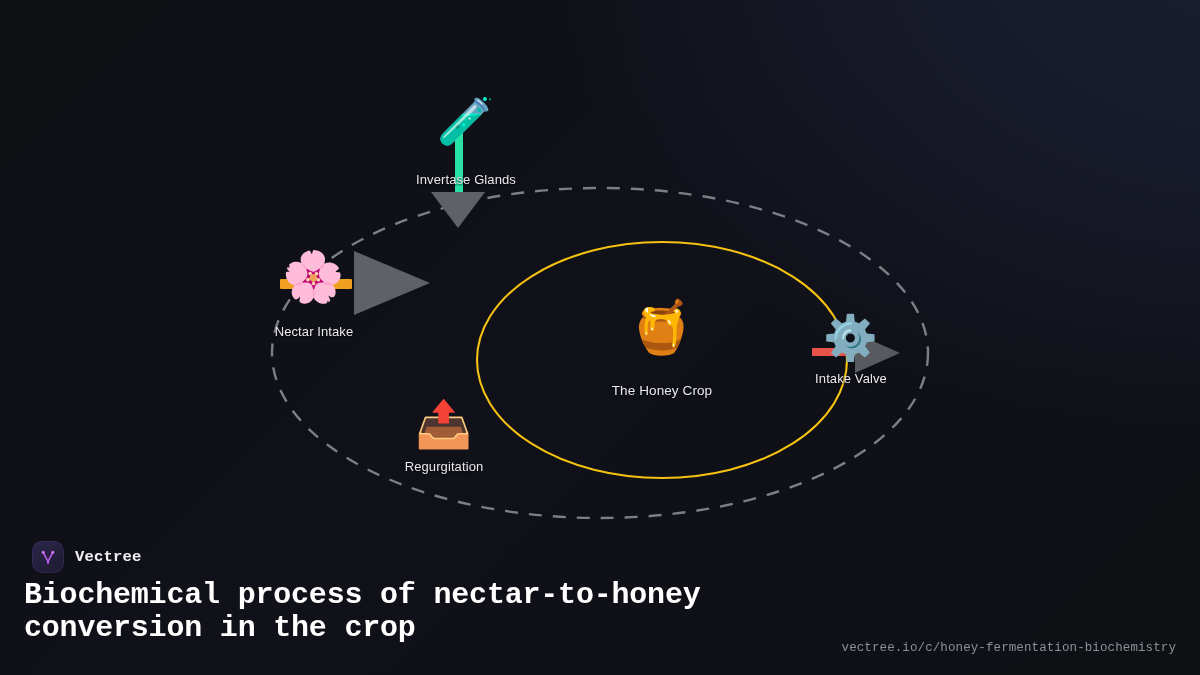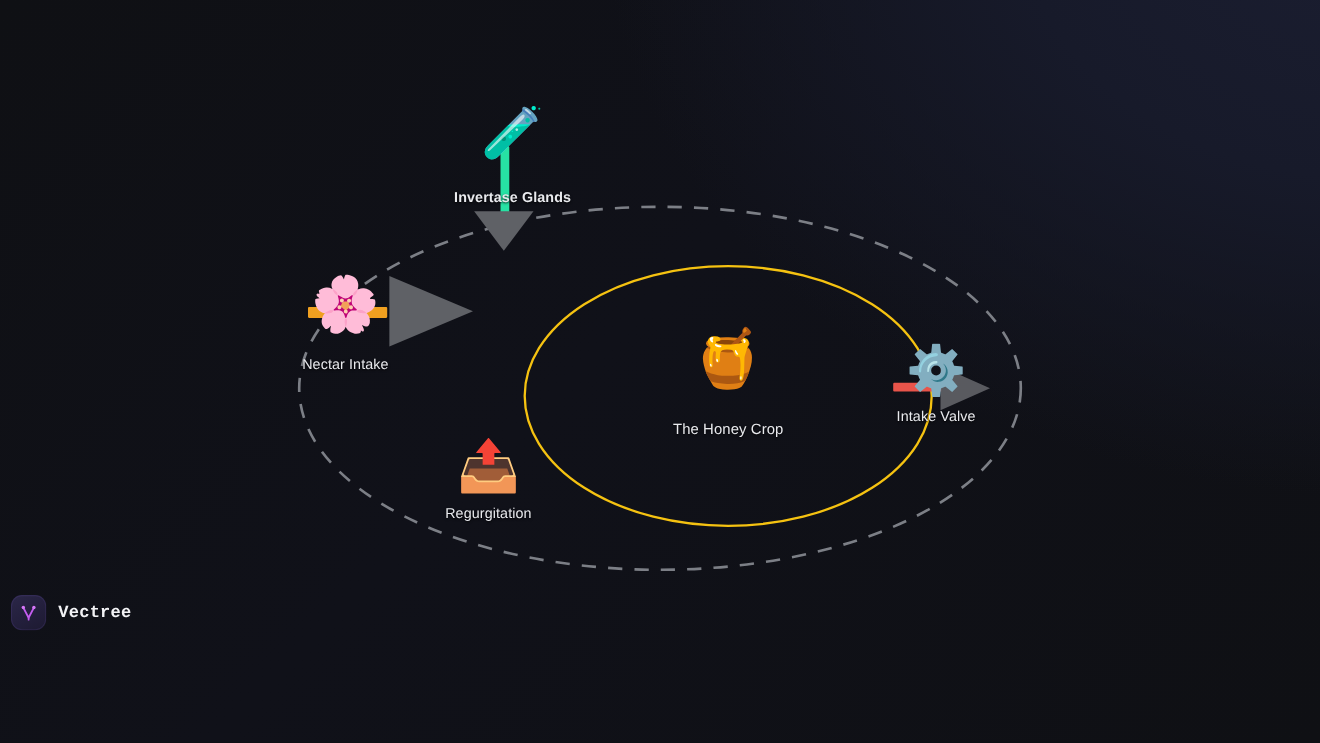--- a/index.html
+++ b/index.html
@@ -76,21 +76,21 @@
     text-shadow: 0 1px 2px rgba(0,0,0,0.85);
   }
 
   
   #node-nectar      { left: 314px; top: 295px; }
   #node-nectar .node-glyph { font-size: 50px; }
   #node-nectar .node-label { margin-top: 22px; }
 
   #node-invertase   { left: 466px; top: 142px; }
   #node-invertase .node-glyph { font-size: 46px; }
-  #node-invertase .node-label { margin-top: 28px; font-weight: bold; }
+  #node-invertase .node-label { margin-top: 28px; }
 
   #node-crop        { left: 662px; top: 349px; }
   #node-crop .node-glyph { font-size: 52px; }
   #node-crop .node-label { margin-top: 30px; font-size: 13.5px; }
 
   #node-valve       { left: 851px; top: 351px; }
   #node-valve .node-glyph { font-size: 44px; }
   #node-valve .node-label { margin-top: 11px; }
 
   #node-regurg      { left: 444px; top: 437px; }
@@ -102,21 +102,21 @@
     position: absolute;
     left: 0;
     bottom: 0;
     width: 1200px;
     height: 147px;
     padding: 0 24px;
   }
 
   #brand {
     position: absolute;
-    left: 10px;
+    left: 32px;
     top: 13px;
     display: flex;
     align-items: center;
     gap: 11px;
   }
 
   #brand-mark {
     width: 32px;
     height: 32px;
     border-radius: 10px;
@@ -218,17 +218,19 @@
             <path d="M5.6 6.2 L10 14.6 L14.4 6.2"></path>
             <path d="M10 14.6 L10 16.4"></path>
           </g>
           <circle cx="5.2" cy="5.3" r="1.55" fill="#d577f7"></circle>
           <circle cx="14.8" cy="5.3" r="1.55" fill="#d577f7"></circle>
         </svg>
       </span>
       <span id="brand-name">Vectree</span>
     </div>
 
-
+    <h1 id="headline">Biochemical process of nectar-to-honey conversion in the crop</h1>
+
+    <div id="source-url">vectree.io/c/honey-fermentation-biochemistry</div>
 
   </div>
 
 </div>
 
 </body></html>

